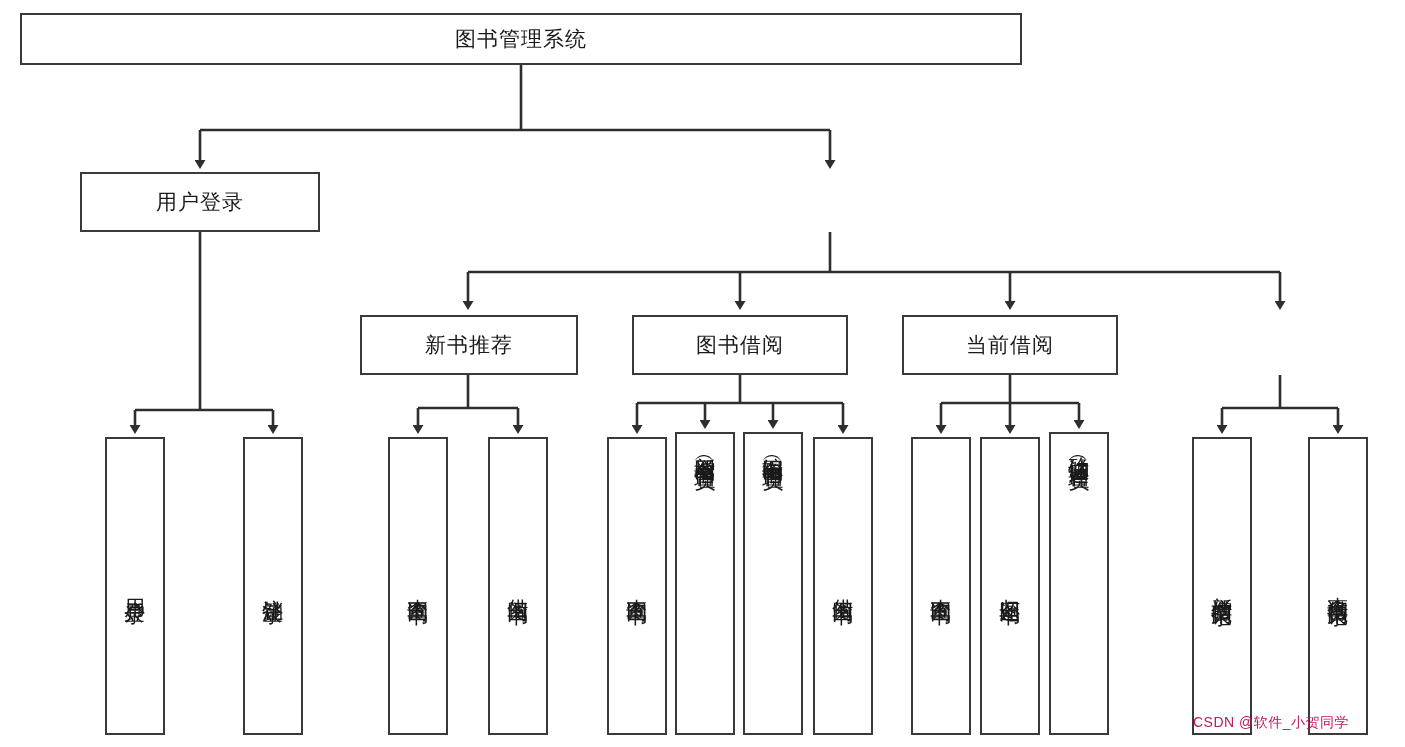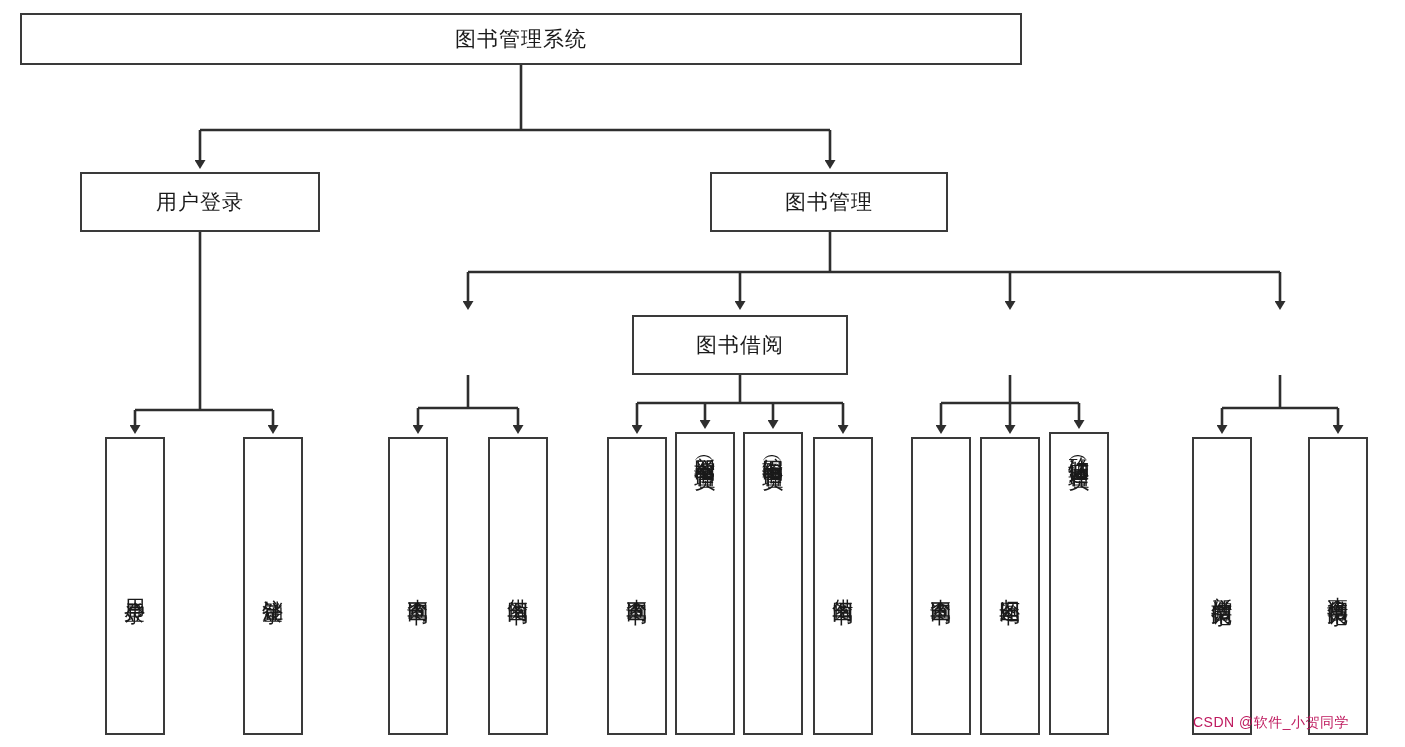--- a/index.html
+++ b/index.html
@@ -118,26 +118,29 @@
     </g>
   </svg>
 
   <div class="node h" style="left:20px; top:13px; width:1002px; height:52px;">
     <span>图书管理系统</span>
   </div>
 
   <div class="node h" style="left:80px; top:172px; width:240px; height:60px;">
     <span>用户登录</span>
   </div>
-  <div class="node h" style="left:710px; top:172px; width:238px; height:60px;">
-    <span>图书管理</span>
+
+  <div class="node h" style="left:360px; top:315px; width:218px; height:60px;">
+    <span>新书推荐</span>
   </div>
-
   <div class="node h" style="left:632px; top:315px; width:216px; height:60px;text-align:right;">
     <span>图书借阅</span>
+  </div>
+  <div class="node h" style="left:902px; top:315px; width:216px; height:60px;">
+    <span>当前借阅</span>
   </div>
 
   <div class="node v mid" style="left:105px; top:437px; width:60px; height:298px;">
     <span class="vtext">用户登录</span>
   </div>
   <div class="node v mid" style="left:243px; top:437px; width:60px; height:298px;">
     <span class="vtext">注销登录</span>
   </div>
 
   <div class="node v mid" style="left:388px; top:437px; width:60px; height:298px;">

